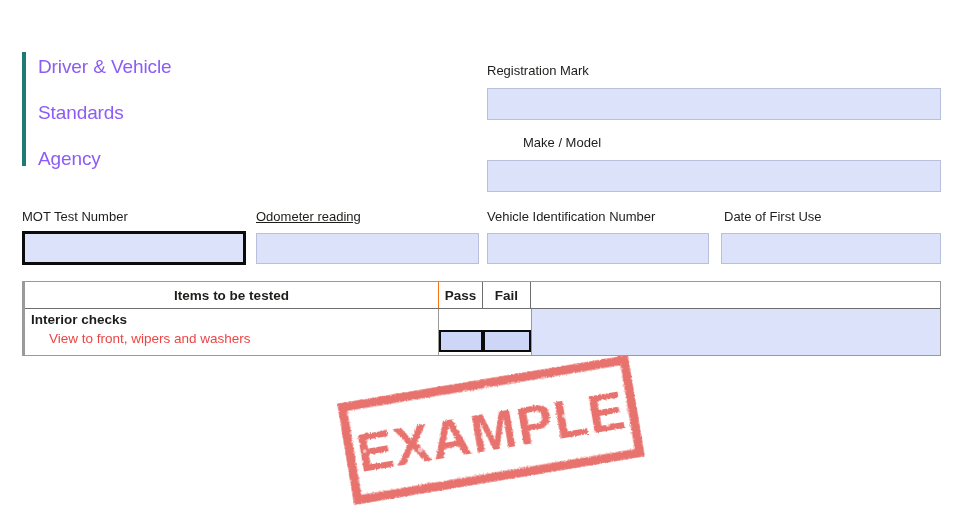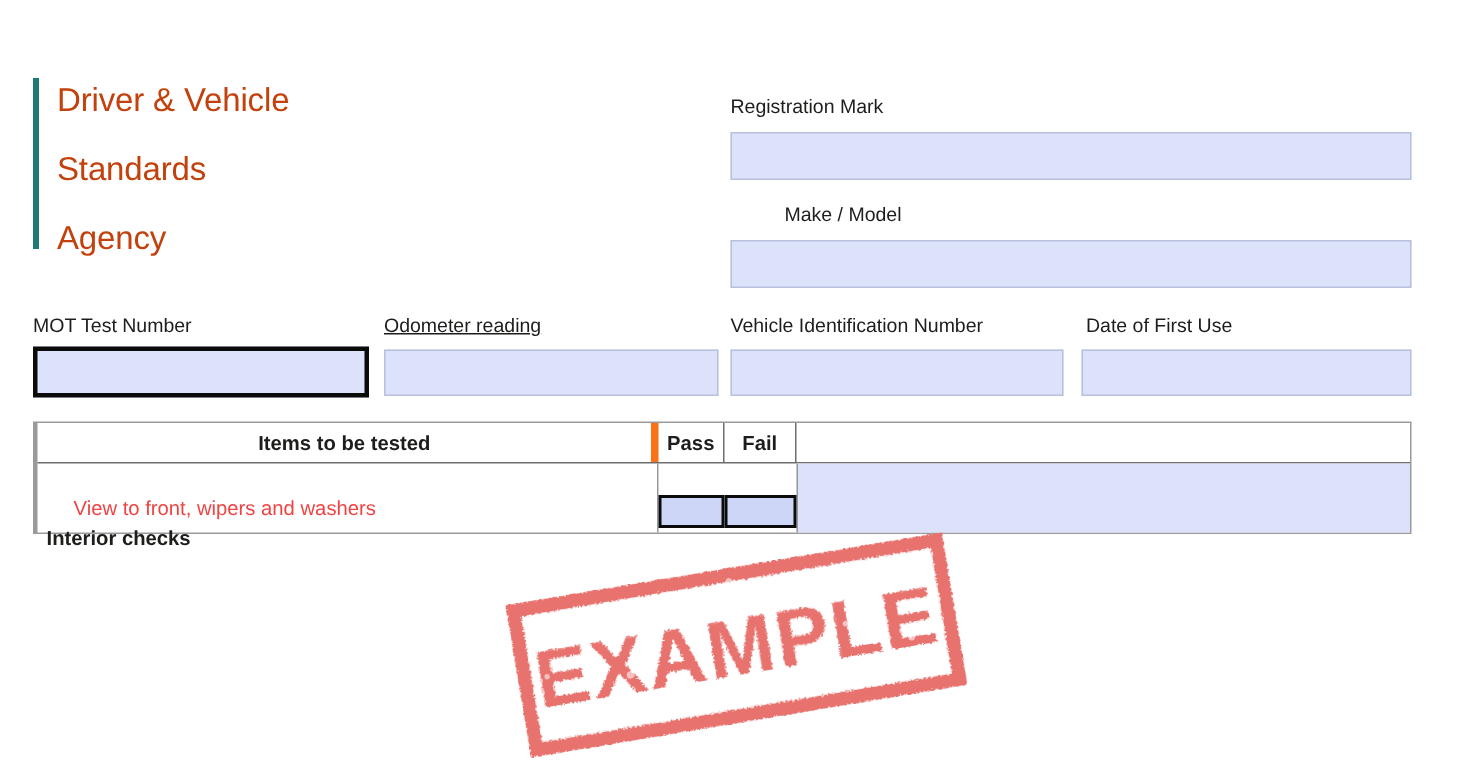--- a/index.html
+++ b/index.html
@@ -36,24 +36,24 @@
     display: flex;
     flex-direction: column;
     justify-content: flex-start;
   }
   #crest {
     width: 40px;
     height: 34px;
     margin-bottom: 3px;
   }
   #logo-text {
-    font-size: 22px;
+    font-size: 19px;
     line-height: 23px;
     font-weight: 400;
-    color: #c2410c;
+    color: #8b5cf6;
     letter-spacing: -0.1px;
     white-space: pre;
   }
 
   
   .field-label {
     position: absolute;
     font-size: 13px;
     line-height: 16px;
     color: #1d1d1b;
@@ -108,21 +108,21 @@
   .th {
     font-size: 13.5px;
     font-weight: bold;
     color: #1d1d1b;
     display: flex;
     align-items: center;
     justify-content: center;
     box-sizing: border-box;
     height: 100%;
   }
-  .col-items  { width: 414px; border-right: 5px solid #f97316; }
+  .col-items  { width: 414px; border-right: 1px solid #f97316; }
   .col-pass   { width: 44px;  border-right: 1px solid #6e6e6e; }
   .col-fail   { width: 48px;  border-right: 1px solid #6e6e6e; }
   .col-defect { flex: 1 1 auto; }
 
   #table-body {
     display: flex;
     height: 46px;
   }
   #body-items {
     width: 414px;
@@ -131,21 +131,20 @@
     position: relative;
   }
   .row-group-title {
     position: absolute;
     left: 6px;
     top: 3px;
     font-size: 13.5px;
     font-weight: bold;
     color: #1d1d1b;
     white-space: nowrap;
-    margin-top: 39px;
   }
   .row-item {
     position: absolute;
     left: 24px;
     top: 22px;
     font-size: 13.5px;
     color: #ef4444;
     white-space: nowrap;
   }
   #body-marks {

